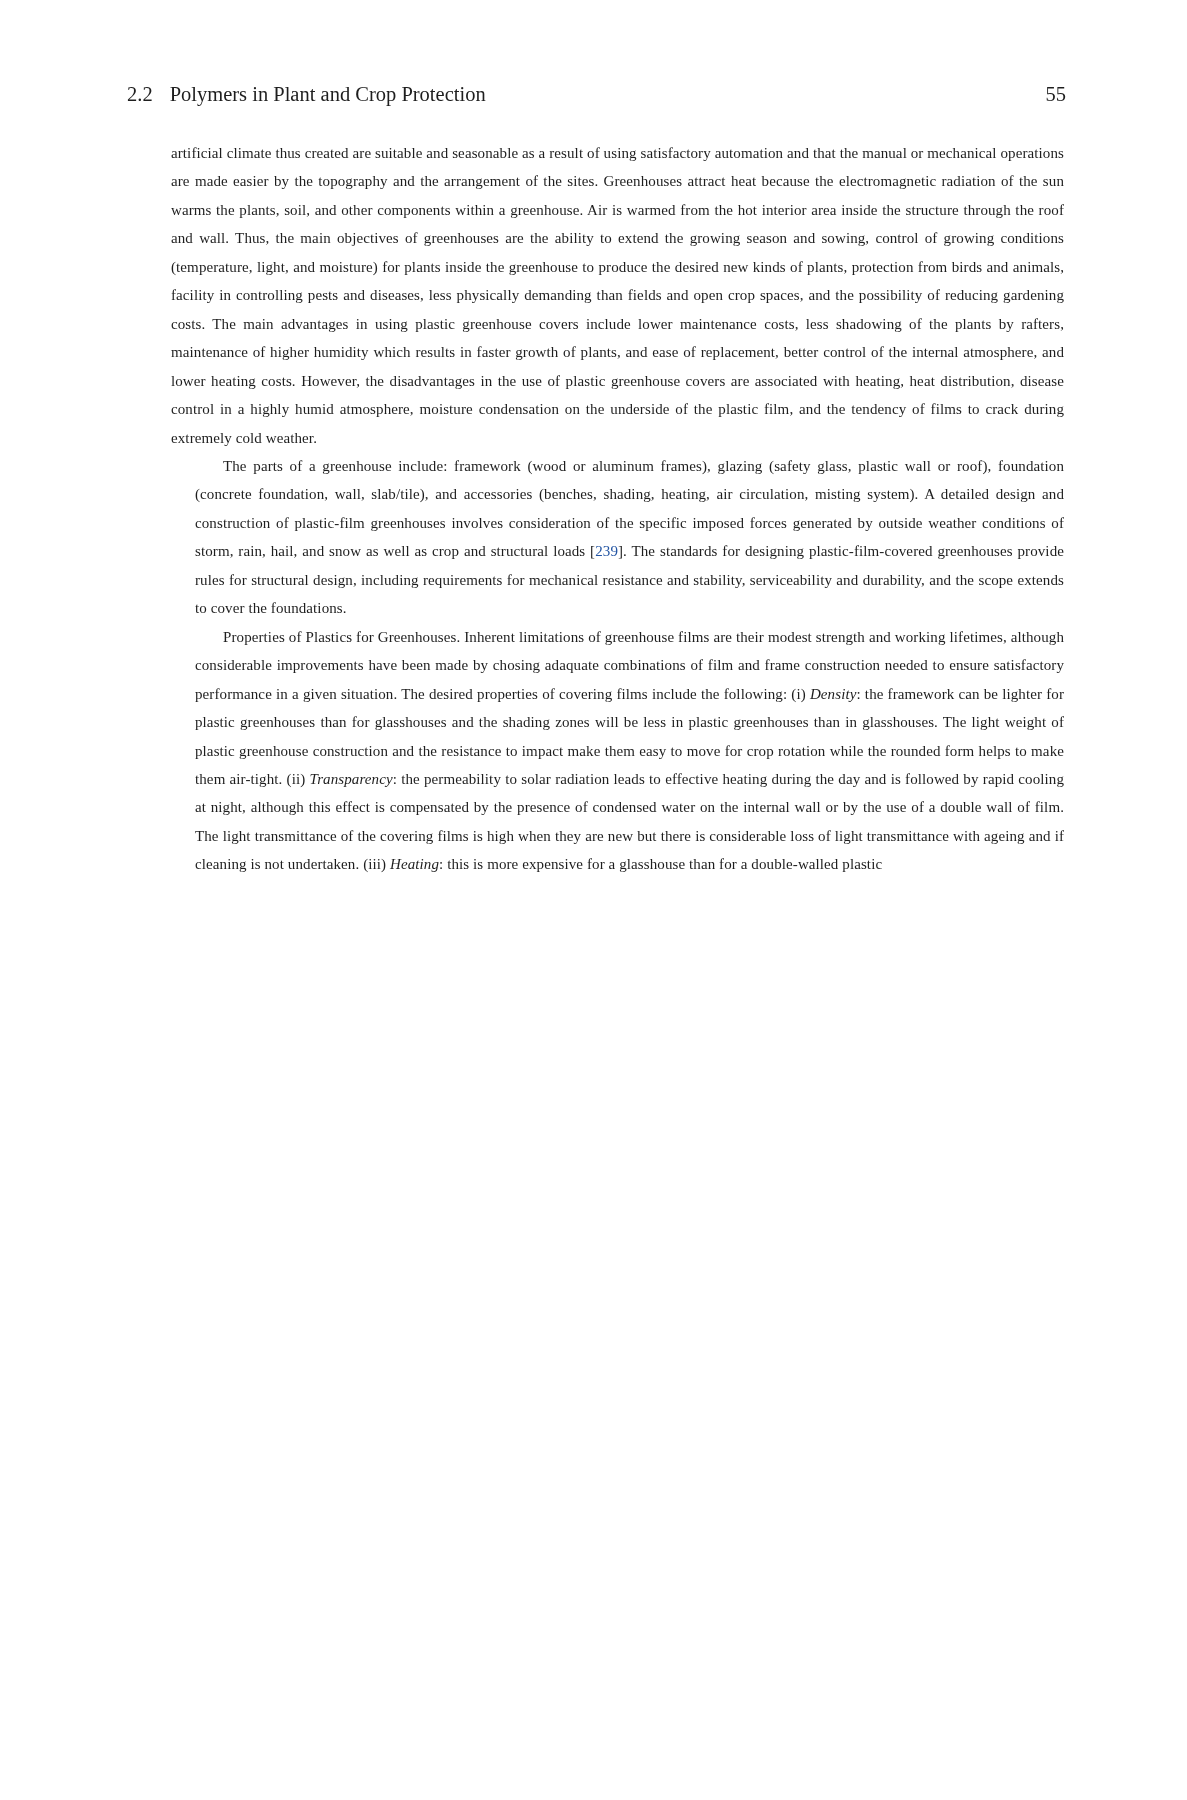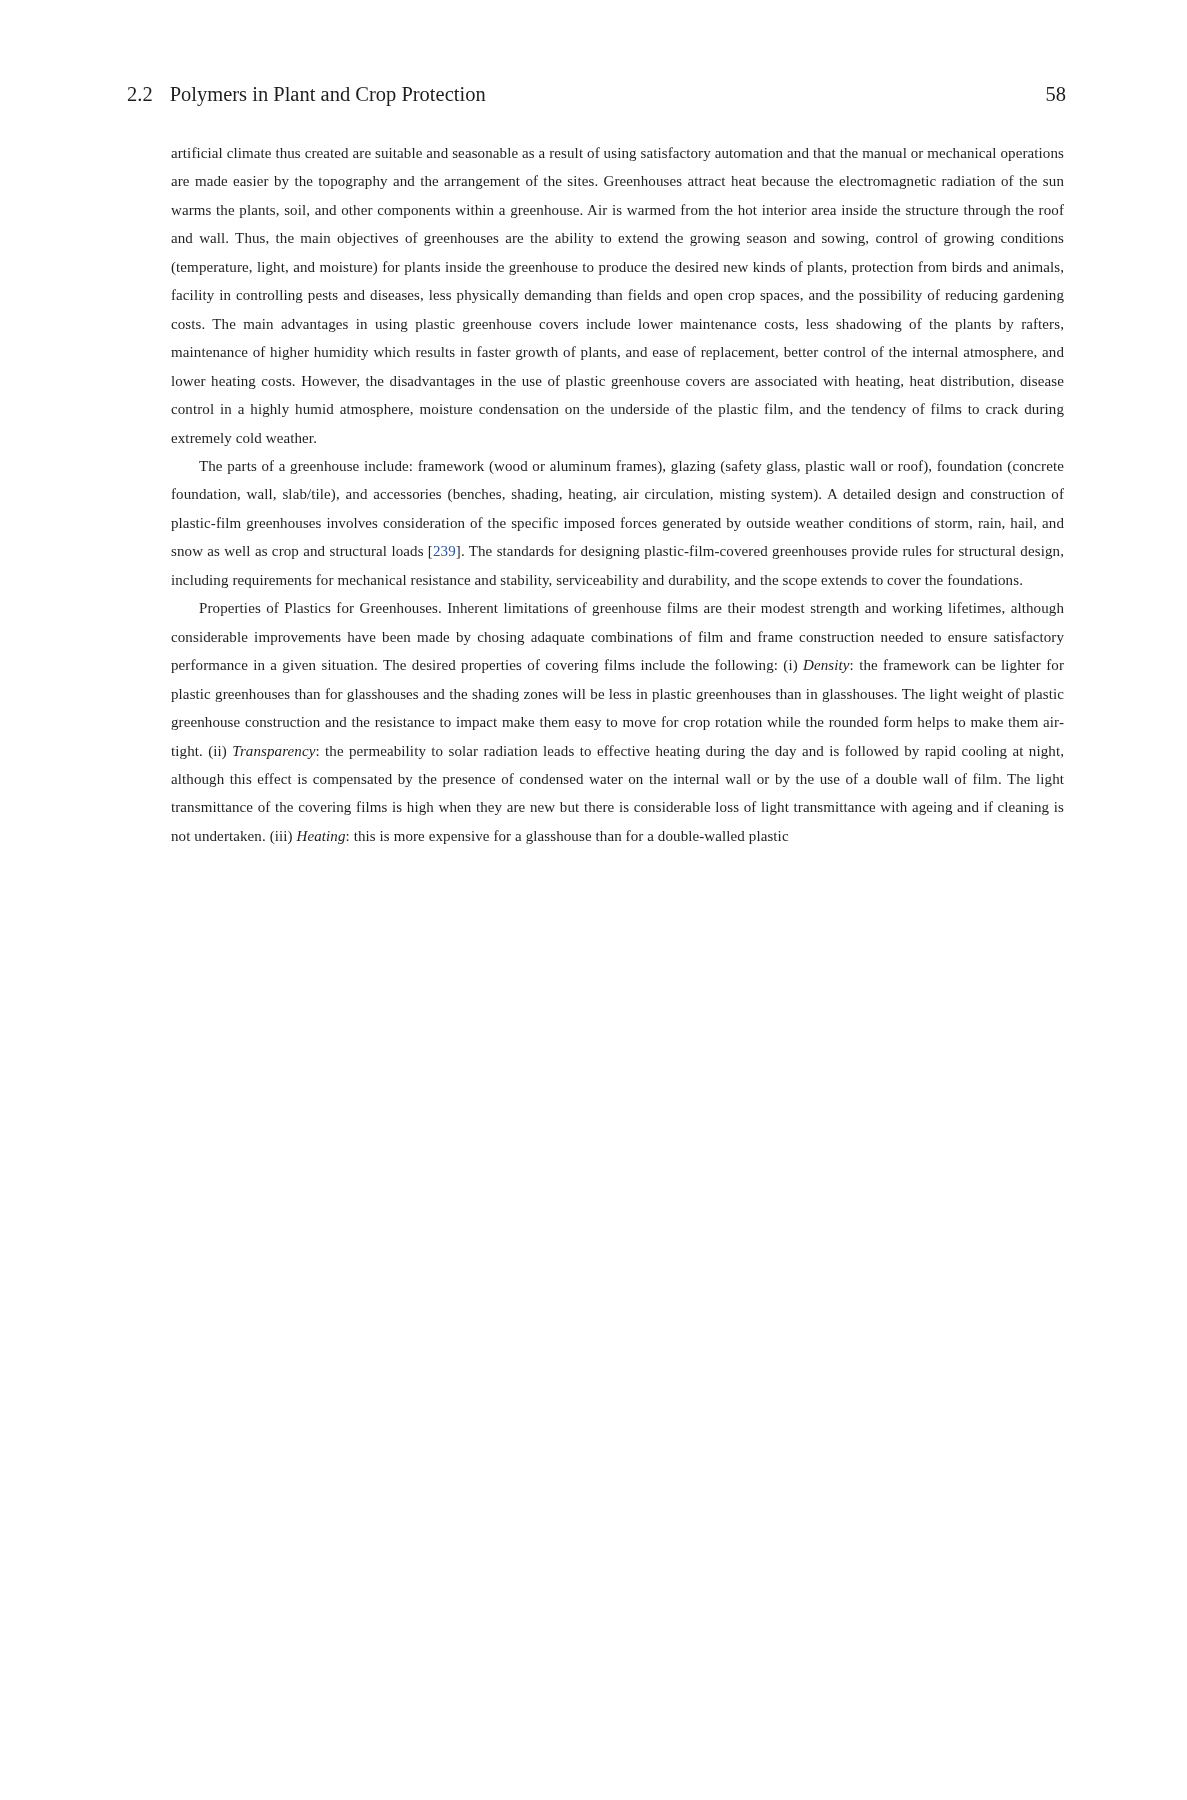--- a/index.html
+++ b/index.html
@@ -35,40 +35,40 @@
     position: absolute;
     top: 139px;
     left: 171px;
     width: 893px;
     font-size: 15px;
     line-height: 28.45px;
     text-align: justify;
     letter-spacing: 0.1px;
   }
   .para { margin: 0; padding: 0; }
-  .para.indented { text-indent: 28px; }
+  .para.indented { text-indent: 28px; margin-left: 24px; }
   .bold { font-weight: normal; }
   .italic { font-style: italic; }
   .citation {
     color: var(--citation-blue, #2254a3);
     text-decoration: none;
     cursor: pointer;
   }
 </style>
 </head>
 <body>
 
 <div class="page">
 
   <header class="running-head">
     <div class="head-left">
       <span class="section-num">2.2</span>
       <span class="head-title">Polymers in Plant and Crop Protection</span>
     </div>
-    <span class="page-num">58</span>
+    <span class="page-num">55</span>
   </header>
 
   <main class="text-block">
 
     <p class="para continued"><span>artificial climate thus created are suitable and seasonable as a result of using satisfactory automation and that the manual or mechanical operations are made easier by the topography and the arrangement of the sites. Greenhouses attract heat because the electromagnetic radiation of the sun warms the plants, soil, and other components within a greenhouse. Air is warmed from the hot interior area inside the structure through the roof and wall. Thus, the main objectives of greenhouses are the ability to extend the growing season and sowing, control of growing conditions (temperature, light, and moisture) for plants inside the greenhouse to produce the desired new kinds of plants, protection from birds and animals, facility in controlling pests and diseases, less physically demanding than fields and open crop spaces, and the possibility of reducing gardening costs. The main advantages in using plastic greenhouse covers include lower maintenance costs, less shadowing of the plants by rafters, maintenance of higher humidity which results in faster growth of plants, and ease of replacement, better control of the internal atmosphere, and lower heating costs. However, the disadvantages in the use of plastic greenhouse covers are associated with heating, heat distribution, disease control in a highly humid atmosphere, moisture condensation on the underside of the plastic film, and the tendency of films to crack during extremely cold weather.</span></p>
 
     <p class="para indented"><span>The parts of a greenhouse include: framework (wood or aluminum frames), glazing (safety glass, plastic wall or roof), foundation (concrete foundation, wall, slab/tile), and accessories (benches, shading, heating, air circulation, misting system). A detailed design and construction of plastic-film greenhouses involves consideration of the specific imposed forces generated by outside weather conditions of storm, rain, hail, and snow as well as crop and structural loads [</span><a class="citation">239</a><span>]. The standards for designing plastic-film-covered greenhouses provide rules for structural design, including requirements for mechanical resistance and stability, serviceability and durability, and the scope extends to cover the foundations.</span></p>
 
     <p class="para indented"><span class="bold">Properties of Plastics for Greenhouses.</span><span> Inherent limitations of greenhouse films are their modest strength and working lifetimes, although considerable improvements have been made by chosing adaquate combinations of film and frame construction needed to ensure satisfactory performance in a given situation. The desired properties of covering films include the following: (i) </span><span class="italic">Density</span><span>: the framework can be lighter for plastic greenhouses than for glasshouses and the shading zones will be less in plastic greenhouses than in glasshouses. The light weight of plastic greenhouse construction and the resistance to impact make them easy to move for crop rotation while the rounded form helps to make them air-tight. (ii) </span><span class="italic">Transparency</span><span>: the permeability to solar radiation leads to effective heating during the day and is followed by rapid cooling at night, although this effect is compensated by the presence of condensed water on the internal wall or by the use of a double wall of film. The light transmittance of the covering films is high when they are new but there is considerable loss of light transmittance with ageing and if cleaning is not undertaken. (iii) </span><span class="italic">Heating</span><span>: this is more expensive for a glasshouse than for a double-walled plastic</span></p>
 

